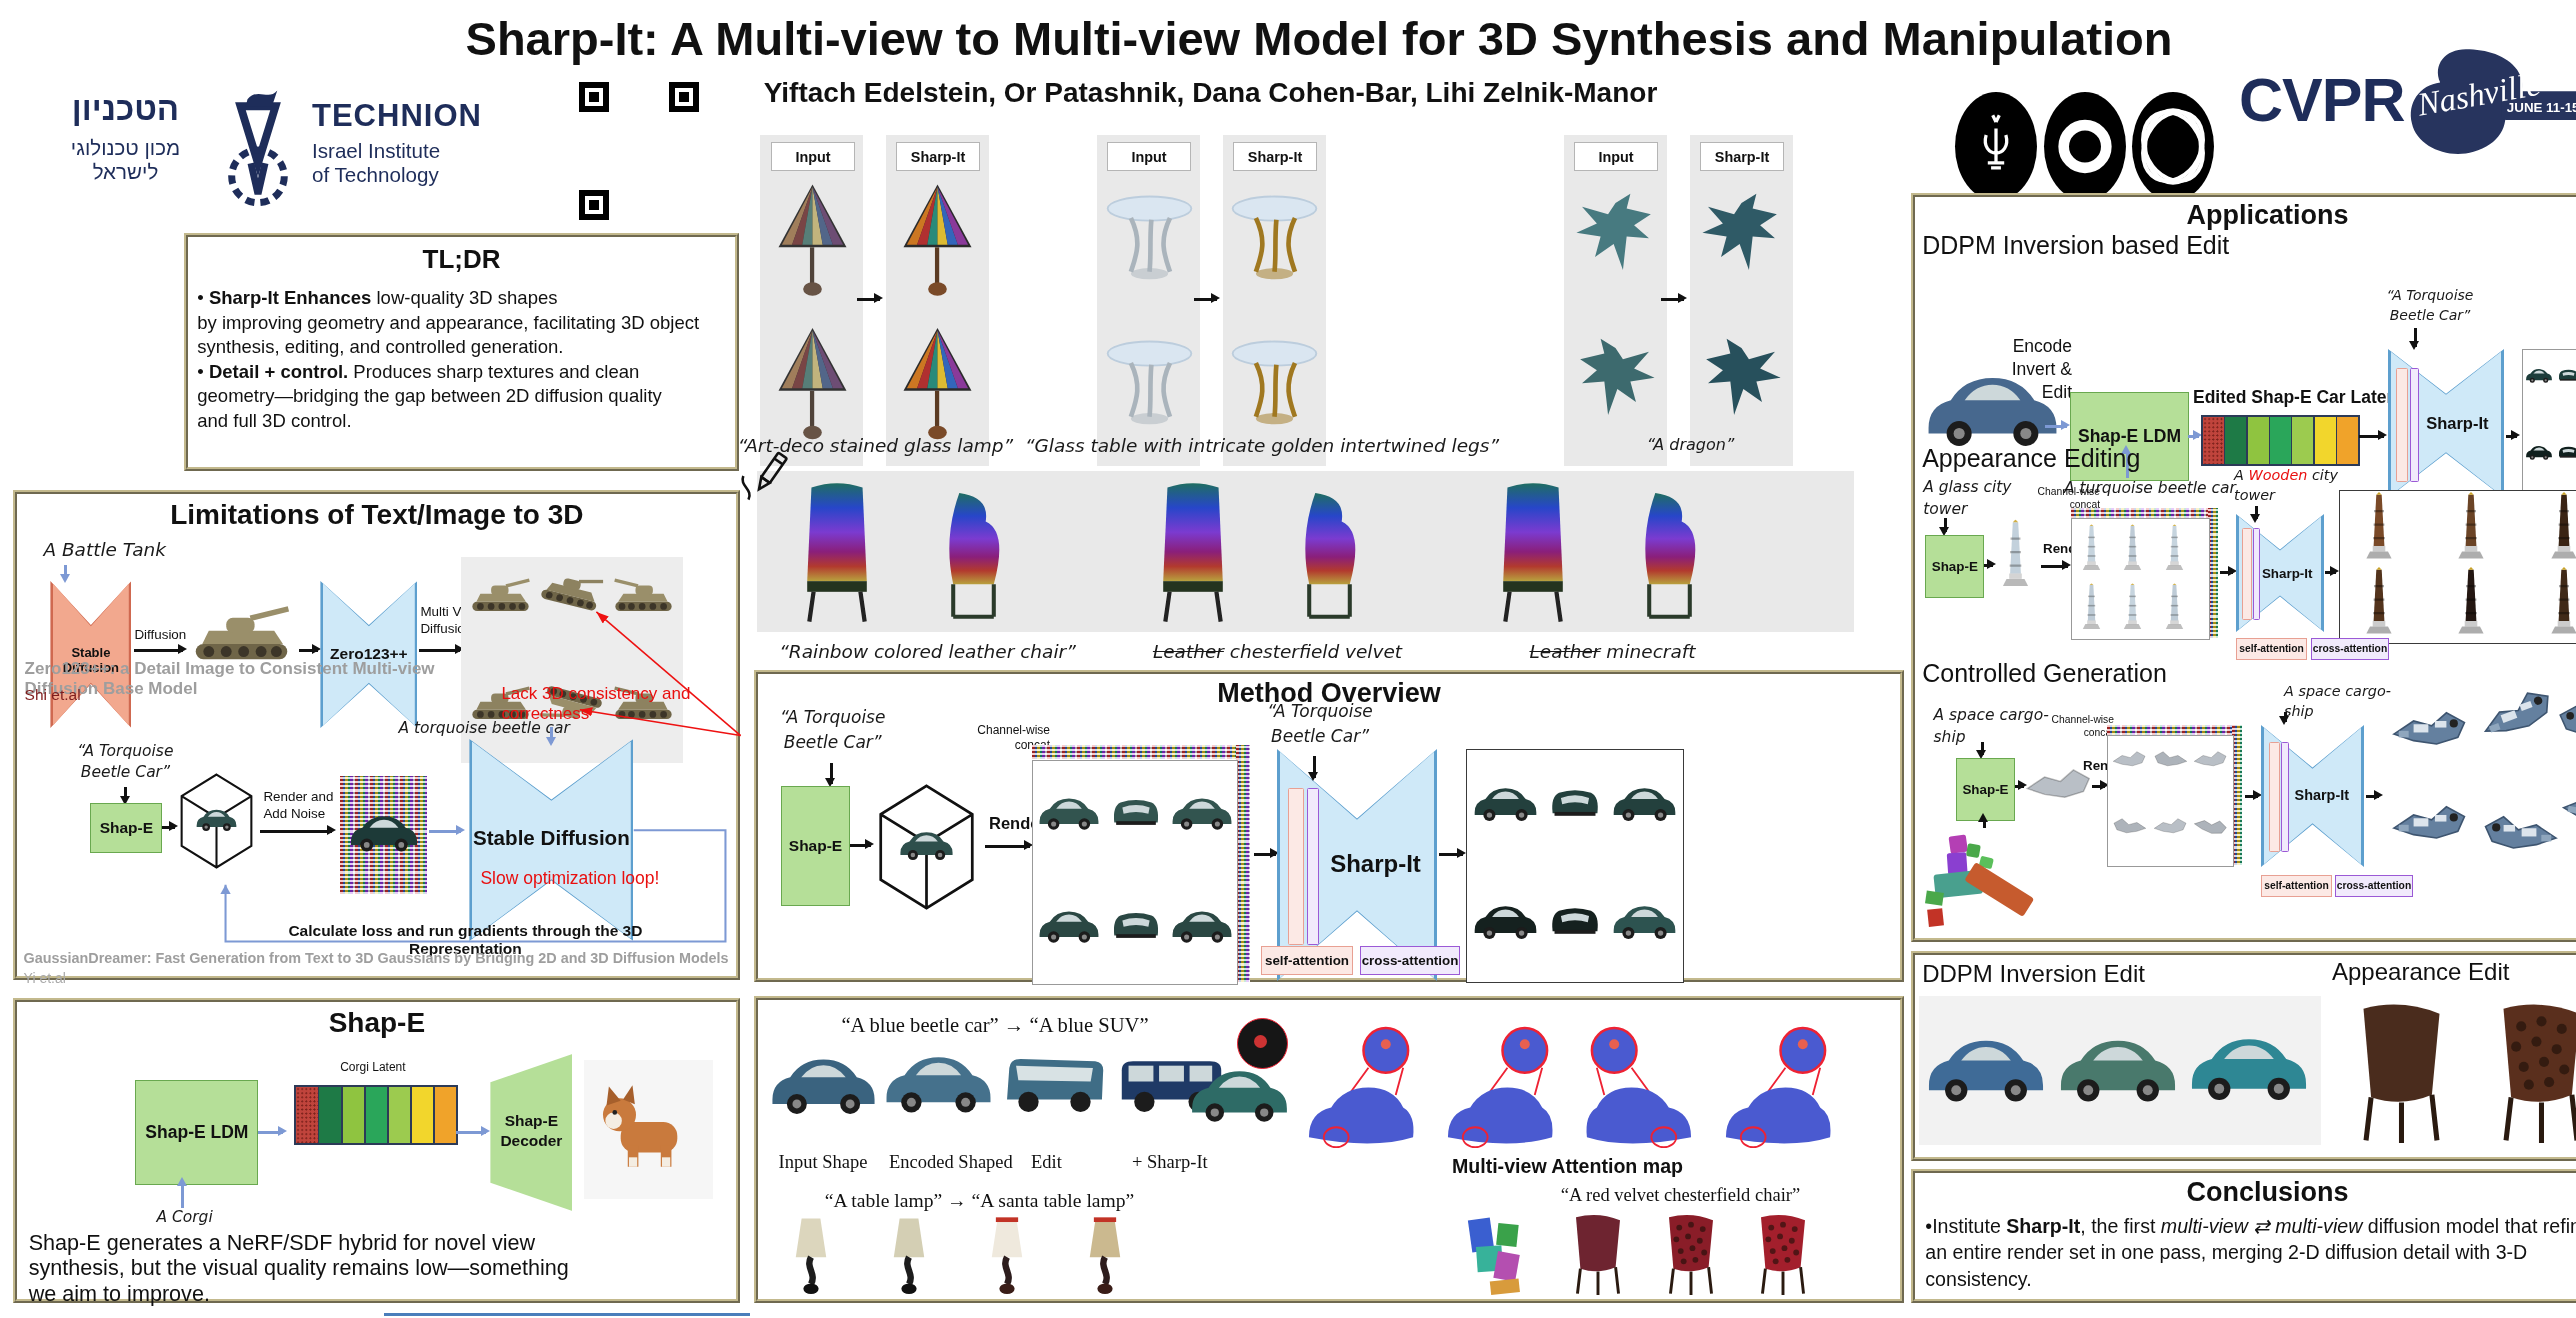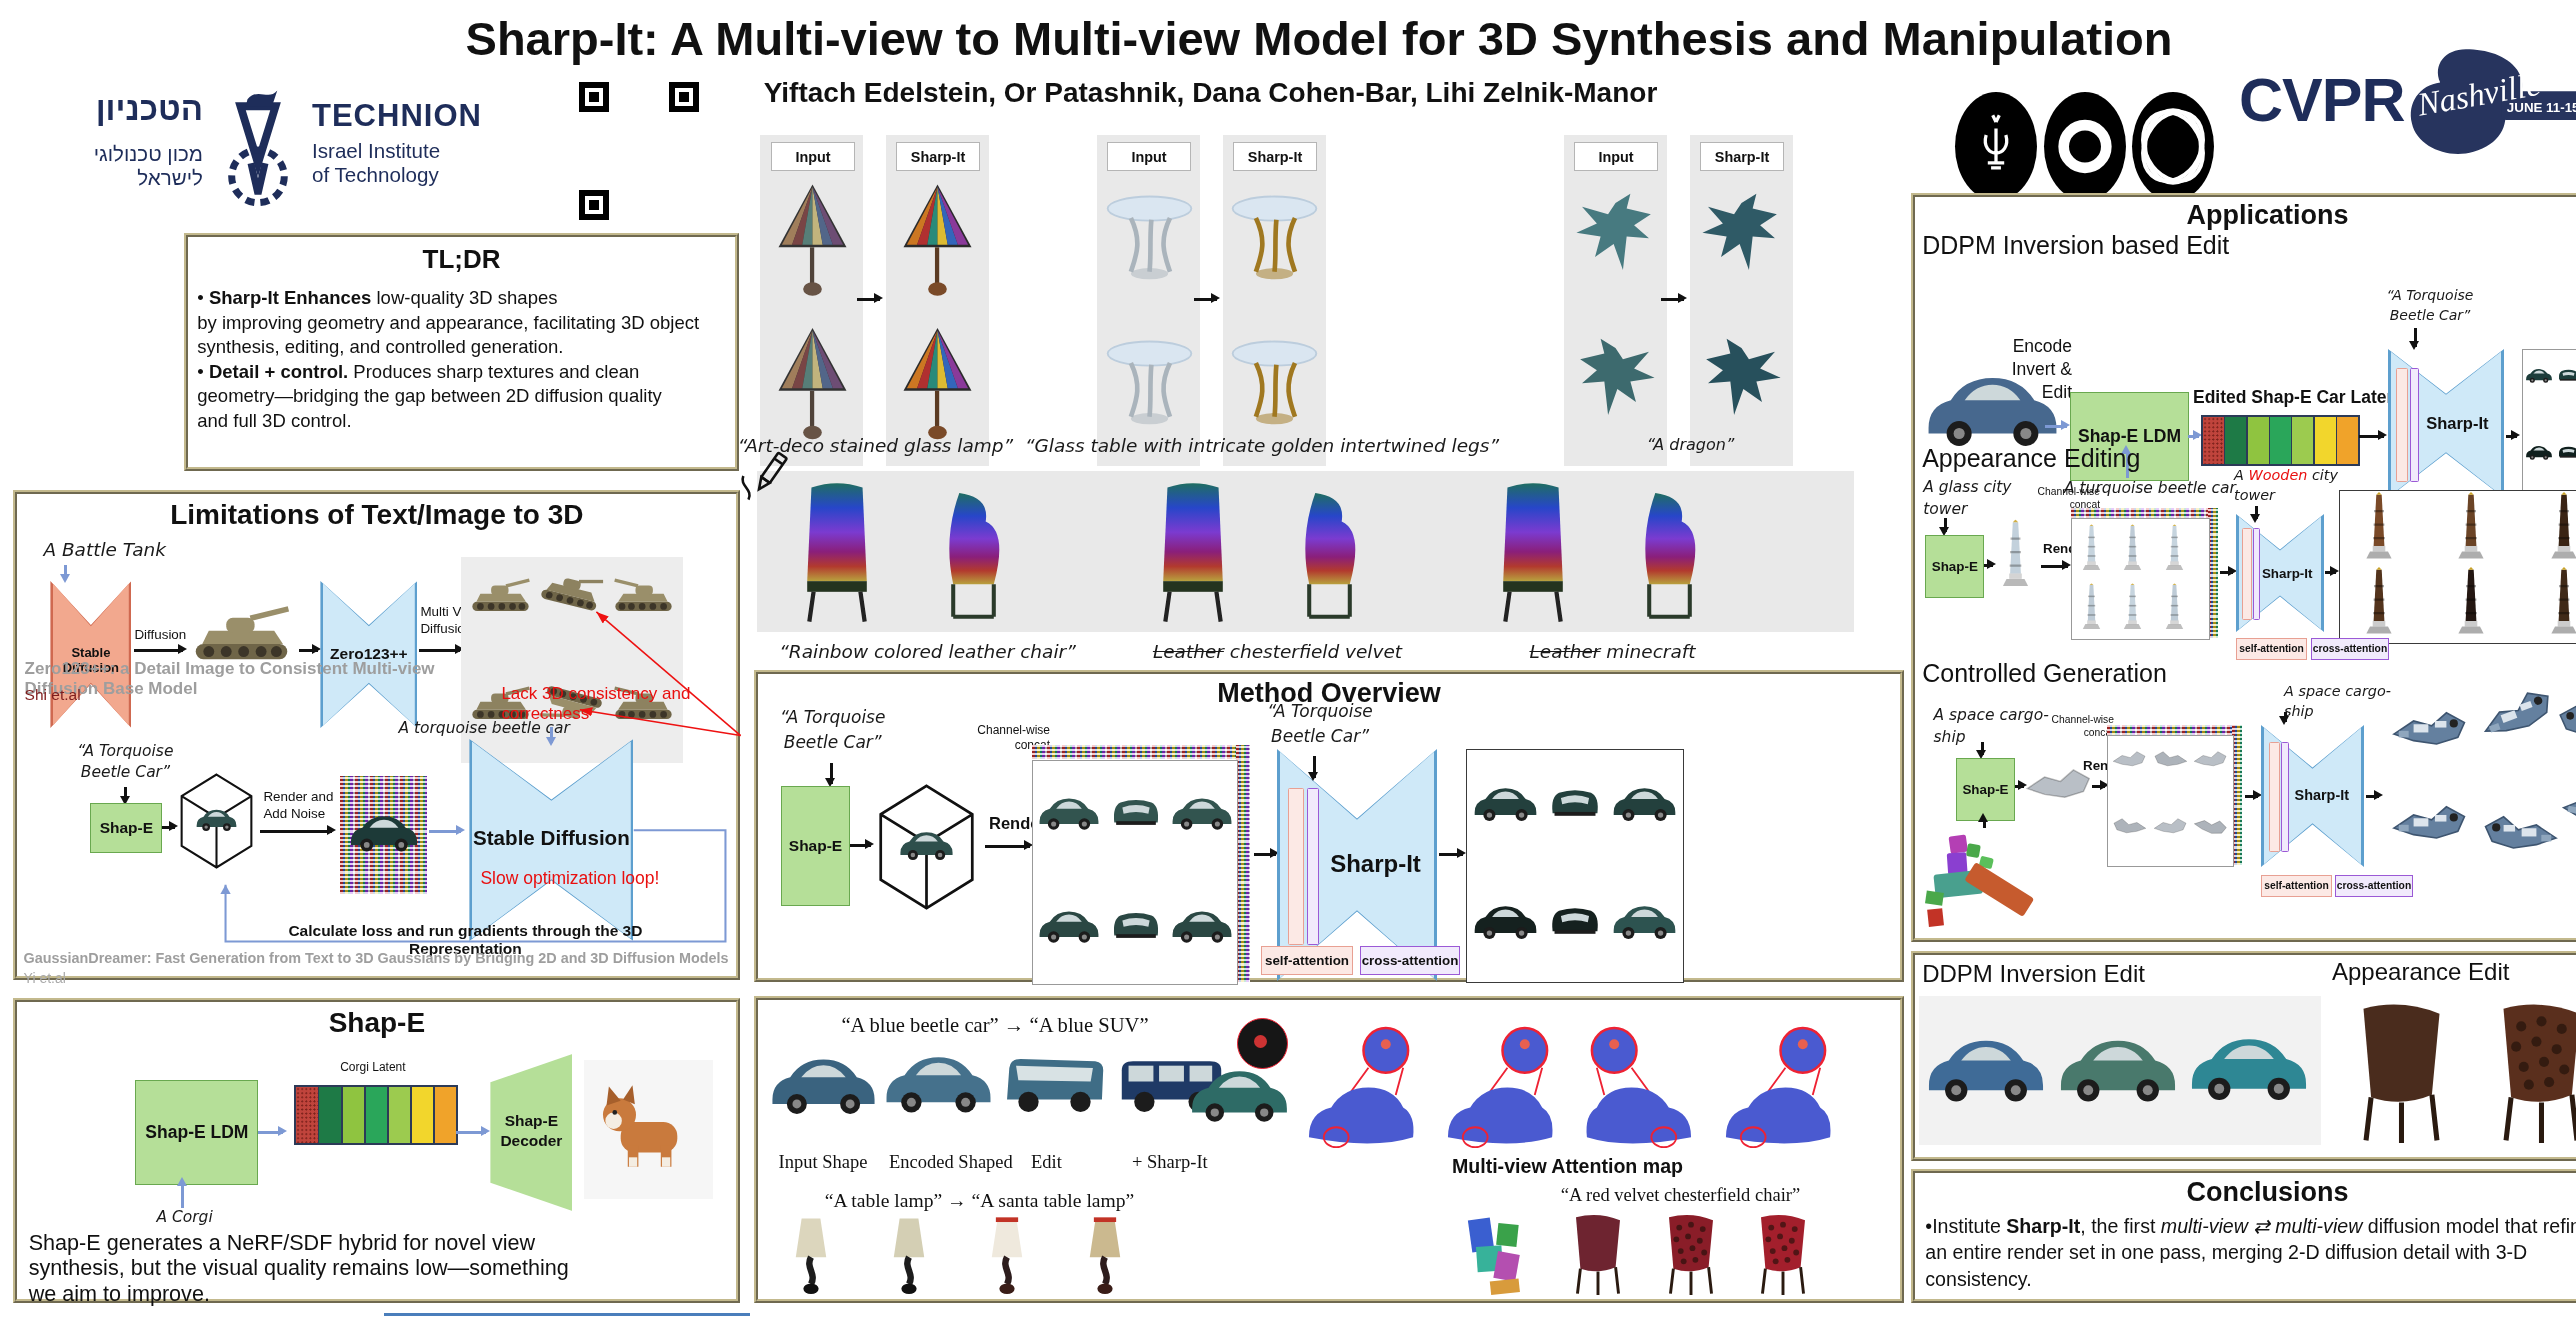--- a/index.html
+++ b/index.html
@@ -214,23 +214,23 @@
   </symbol>
 </defs>
 </svg>
 
 <div class="poster">
 
   <div class="abs bold center" style="left:0;top:11.3px;width:2638px;font-size:47px">Sharp-It: A Multi-view to Multi-view Model for 3D Synthesis and Manipulation</div>
   <div class="abs bold center" style="left:0;top:77px;width:2421px;font-size:28px">Yiftach Edelstein, Or Patashnik, Dana Cohen-Bar, Lihi Zelnik-Manor</div>
 
   <div class="abs" style="left:49px;top:90px;width:443px;height:144px">
-    <div class="abs navy" style="right:289px;top:0;width:155px;text-align:right;direction:rtl">
+    <div class="abs navy" style="right:289px;top:0;width:155px;text-align:center;direction:rtl">
       <div class="bold" style="font-size:33px">הטכניון</div>
-      <div style="font-size:20.6px;margin-top:14px">מכון טכנולוגי</div>
+      <div style="font-size:20.6px;margin-top:8px">מכון טכנולוגי</div>
       <div style="font-size:20.6px">לישראל</div>
     </div>
     <svg class="abs" style="left:165px;top:-10.3px" width="88" height="149" viewBox="0 0 100 170">
       <path d="M30 30 L70 30 L50 95 Z" fill="none" stroke="#1e2d5a" stroke-width="9"></path>
       <path d="M38 22 C50 8 62 24 72 12 L66 30 L36 30 Z" fill="#1e2d5a"></path>
       <circle cx="50" cy="110" r="30" fill="none" stroke="#1e2d5a" stroke-width="8" stroke-dasharray="10 7"></circle>
       <path d="M42 95 L50 130 L58 95" fill="none" stroke="#1e2d5a" stroke-width="8"></path>
     </svg>
     <div class="abs navy" style="left:263px;top:7.7px">
       <div class="bold" style="font-size:31px;letter-spacing:1px">TECHNION</div>

